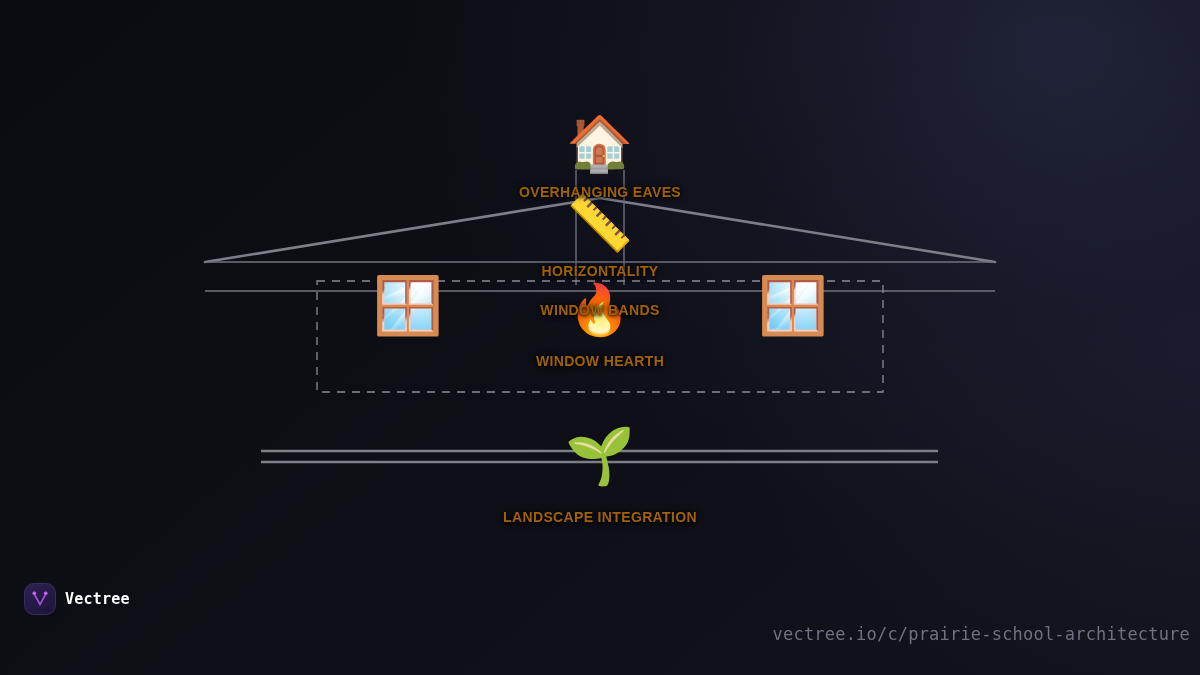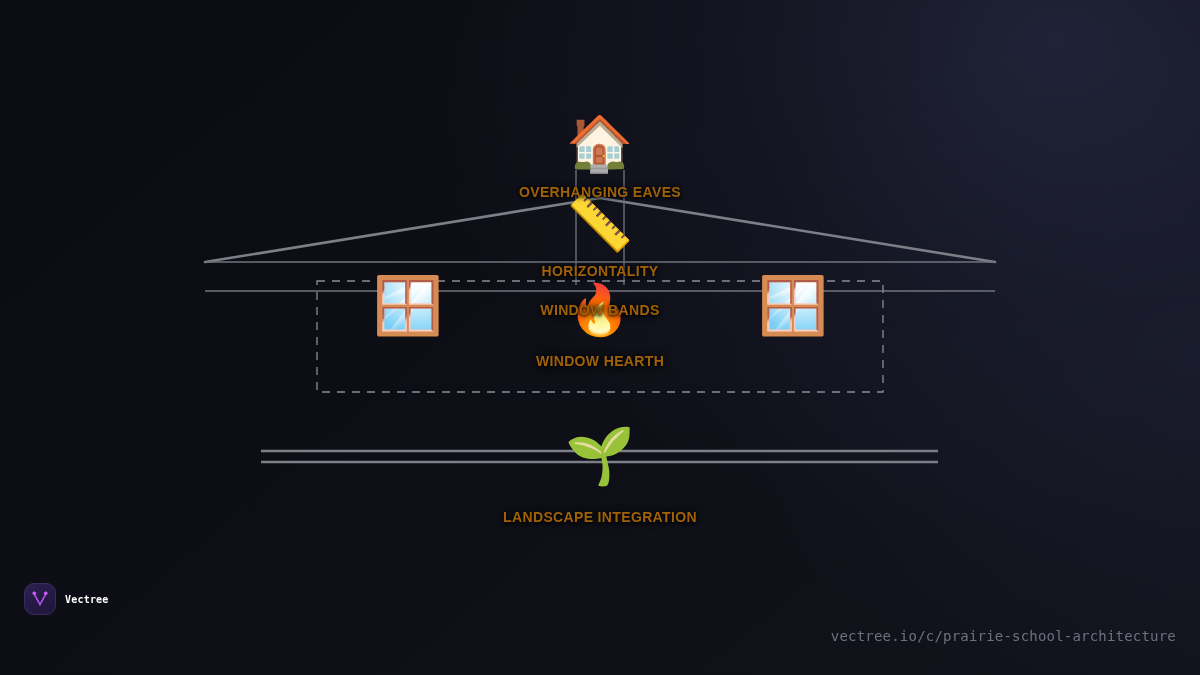--- a/index.html
+++ b/index.html
@@ -74,40 +74,40 @@
     background:linear-gradient(150deg, #2c2050 0%, #241a45 55%, #1d1538 100%);
     border:1px solid #3a2d63;
     display:flex;
     align-items:center;
     justify-content:center;
     flex:none;
   }
   #brand-logo svg { display:block; }
   #brand-name {
     font-family:"DejaVu Sans Mono", "Liberation Mono", monospace;
-    font-size:10px;
+    font-size:15px;
     font-weight:bold;
     color:#ffffff;
     letter-spacing:0.2px;
   }
   #page-title {
     position:absolute;
     left:24px; bottom:24px;
     font-family:"DejaVu Sans Mono", "Liberation Mono", monospace;
     font-size:33px;
     font-weight:bold;
     color:#ffffff;
     letter-spacing:0.5px;
     line-height:1;
   }
   #footer-url {
     position:absolute;
-    right:24px; bottom:31px;
+    right:10px; bottom:31px;
     font-family:"DejaVu Sans Mono", "Liberation Mono", monospace;
-    font-size:14px;
+    font-size:17px;
     color:#6e717f;
     letter-spacing:0.2px;
   }
 </style>
 </head>
 <body>
 
 <div id="diagram-canvas">
 
   <svg id="diagram-svg" width="1200" height="675">

